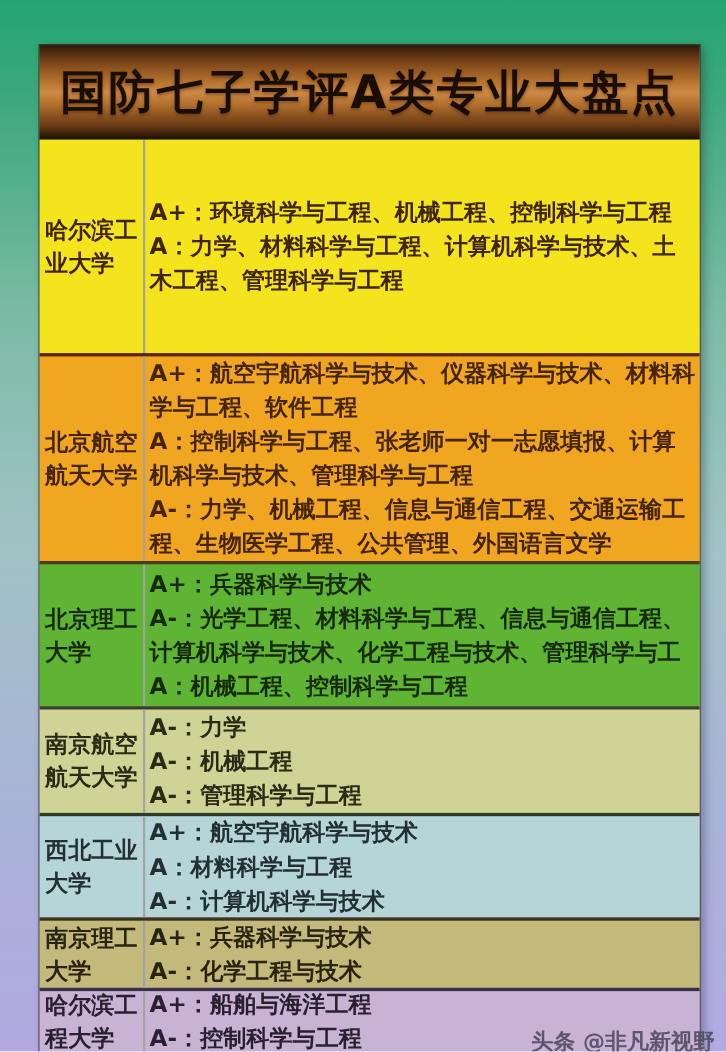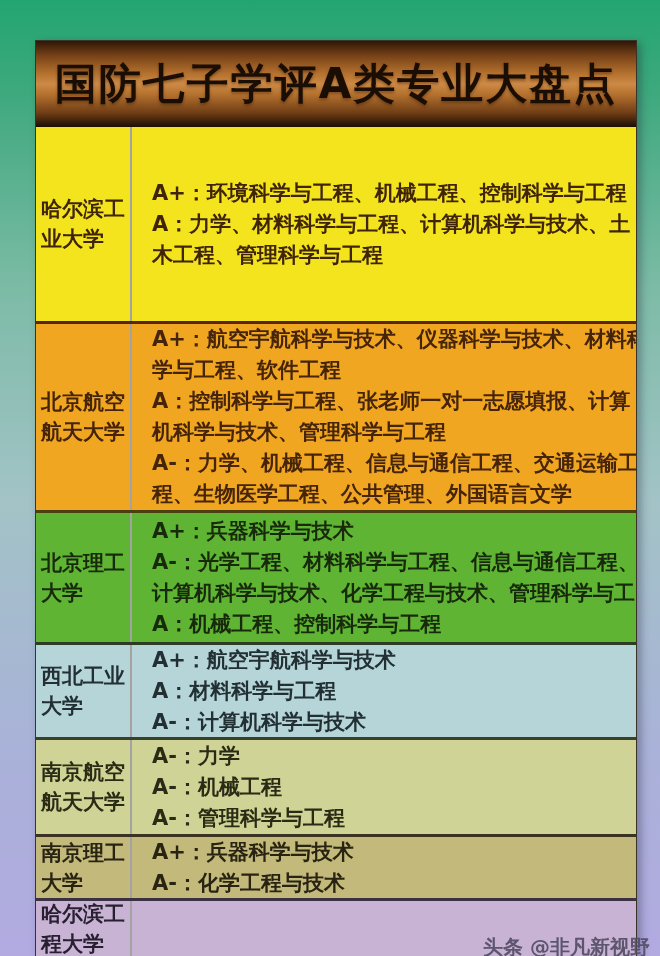--- a/index.html
+++ b/index.html
@@ -48,21 +48,21 @@
     display: flex;
     flex-direction: column;
     justify-content: center;
     font-size: 21px;
     font-weight: bold;
     line-height: 30px;
     word-break: break-all;
   }
   .content-cell {
     width: 496px;
-    padding-left: 20px;
+    padding-left: 4px;
     flex: 0 0 496px;
     display: flex;
     flex-direction: column;
     justify-content: center;
     font-size: 21px;
     font-weight: bold;
     line-height: 31px;
   }
   .entry { word-break: normal; }
   .watermark {
@@ -101,45 +101,49 @@
 
   <div class="row" style="height: 132px; background: rgb(95, 180, 52); color: rgb(24, 42, 12); border-top: 3px solid rgb(76, 62, 14);">
     <div class="name-cell">北京理工大学</div>
     <div class="content-cell">
             <div class="entry">A+：兵器科学与技术</div>
             <div class="entry">A-：光学工程、材料科学与工程、信息与通信工程、计算机科学与技术、化学工程与技术、管理科学与工</div>
             <div class="entry">A：机械工程、控制科学与工程</div>
           </div>
   </div>
 
+  <div class="row" style="height: 97px; background: rgb(207, 212, 150); color: rgb(42, 43, 21); border-top: 3px solid rgb(57, 64, 42);">
+    <div class="name-cell">南京航空航天大学</div>
+    <div class="content-cell">
+            <div class="entry">A-：力学</div>
+            <div class="entry">A-：机械工程</div>
+            <div class="entry">A-：管理科学与工程</div>
+          </div>
+  </div>
+
   <div class="row" style="height: 95px; background: rgb(182, 213, 216); color: rgb(34, 48, 52); border-top: 3px solid rgb(44, 60, 34);">
     <div class="name-cell">西北工业大学</div>
     <div class="content-cell">
             <div class="entry">A+：航空宇航科学与技术</div>
             <div class="entry">A：材料科学与工程</div>
             <div class="entry">A-：计算机科学与技术</div>
-          </div>
-  </div>
-
-  <div class="row" style="height: 97px; background: rgb(207, 212, 150); color: rgb(42, 43, 21); border-top: 3px solid rgb(57, 64, 42);">
-    <div class="name-cell">南京航空航天大学</div>
-    <div class="content-cell">
-            <div class="entry">A-：力学</div>
-            <div class="entry">A-：机械工程</div>
-            <div class="entry">A-：管理科学与工程</div>
           </div>
   </div>
 
   <div class="row" style="height: 64px; background: rgb(194, 185, 123); color: rgb(41, 35, 18); border-top: 3px solid rgb(58, 51, 34);">
     <div class="name-cell">南京理工大学</div>
     <div class="content-cell">
             <div class="entry">A+：兵器科学与技术</div>
             <div class="entry">A-：化学工程与技术</div>
           </div>
   </div>
 
   <div class="row" style="height: 59px; background: rgb(200, 179, 212); color: rgb(40, 32, 49); border-top: 3px solid rgb(58, 49, 68);">
     <div class="name-cell">哈尔滨工程大学</div>
+    <div class="content-cell">
+            <div class="entry">A+：船舶与海洋工程</div>
+            <div class="entry">A-：控制科学与工程</div>
+          </div>
   </div>
 </div>
   </div>
   <div class="watermark">头条 @非凡新视野</div>
 </div>
 
 </body></html>

